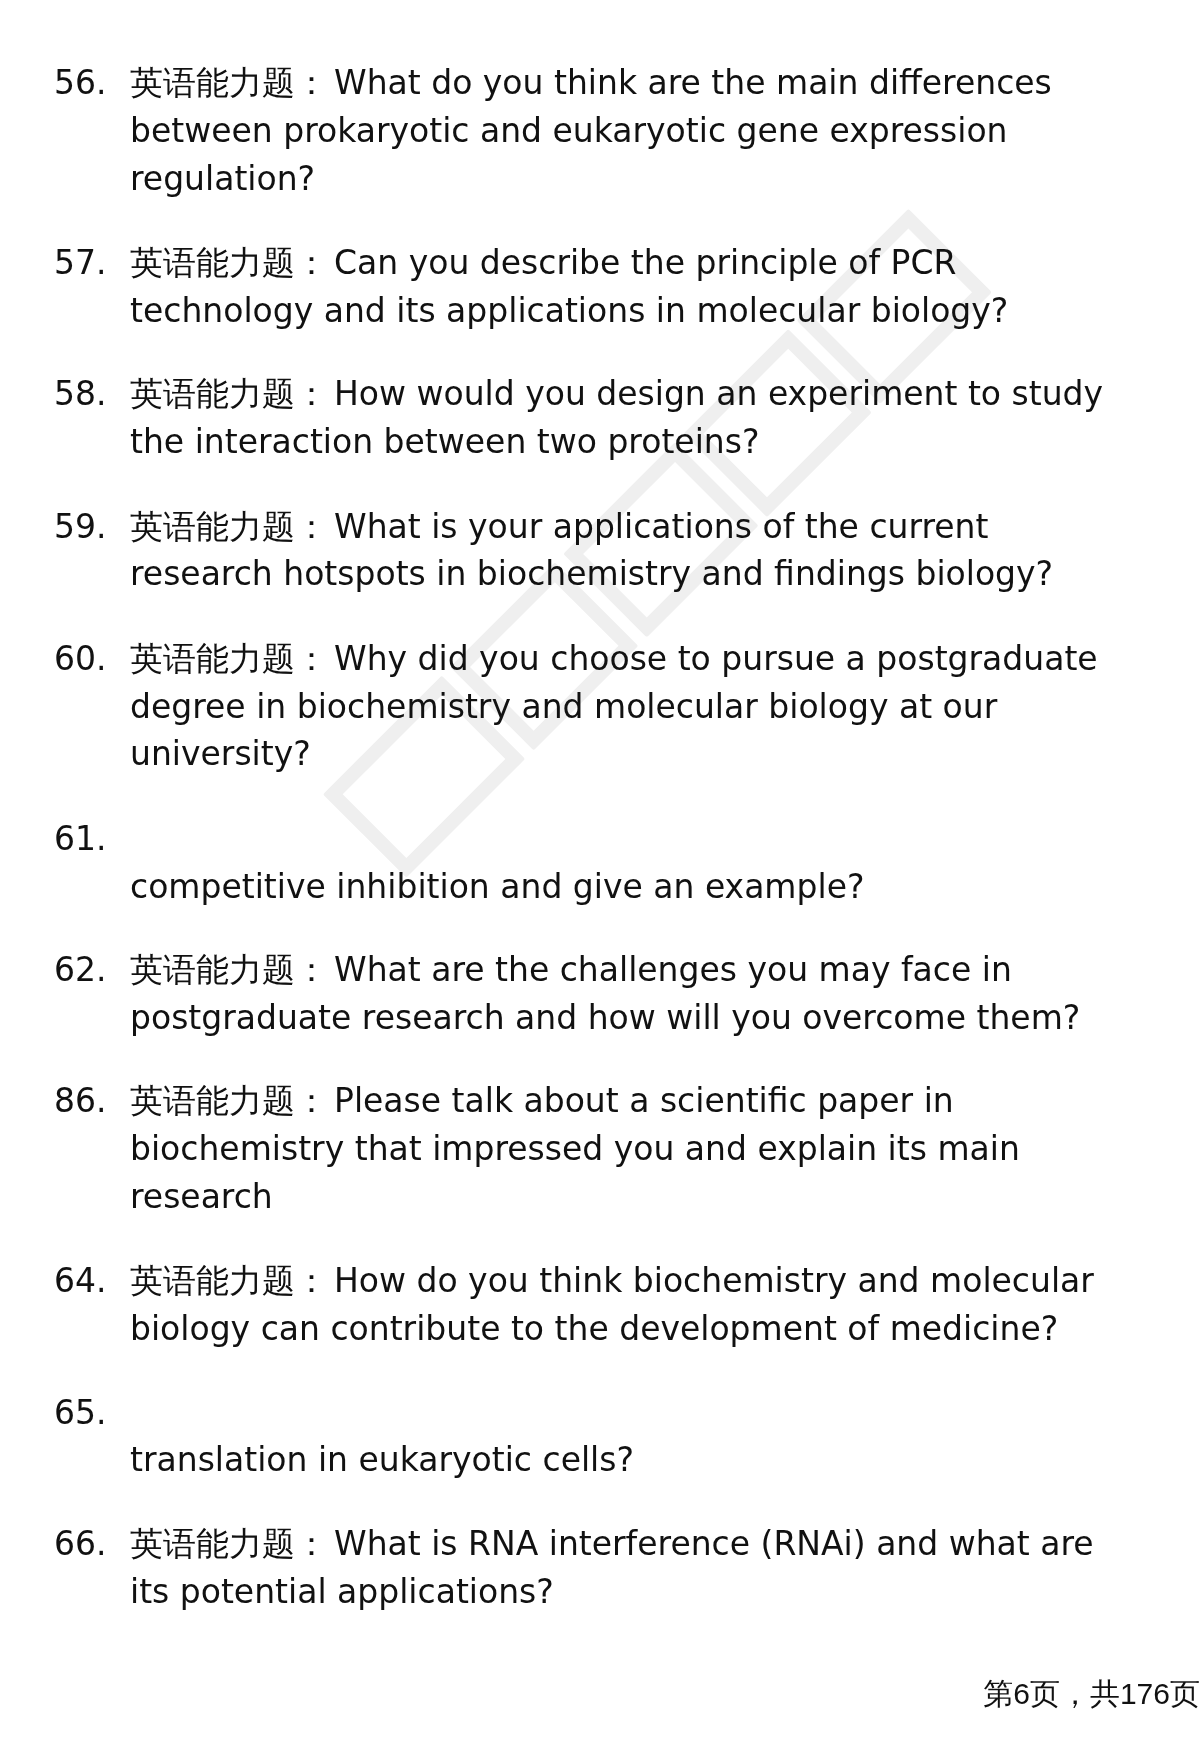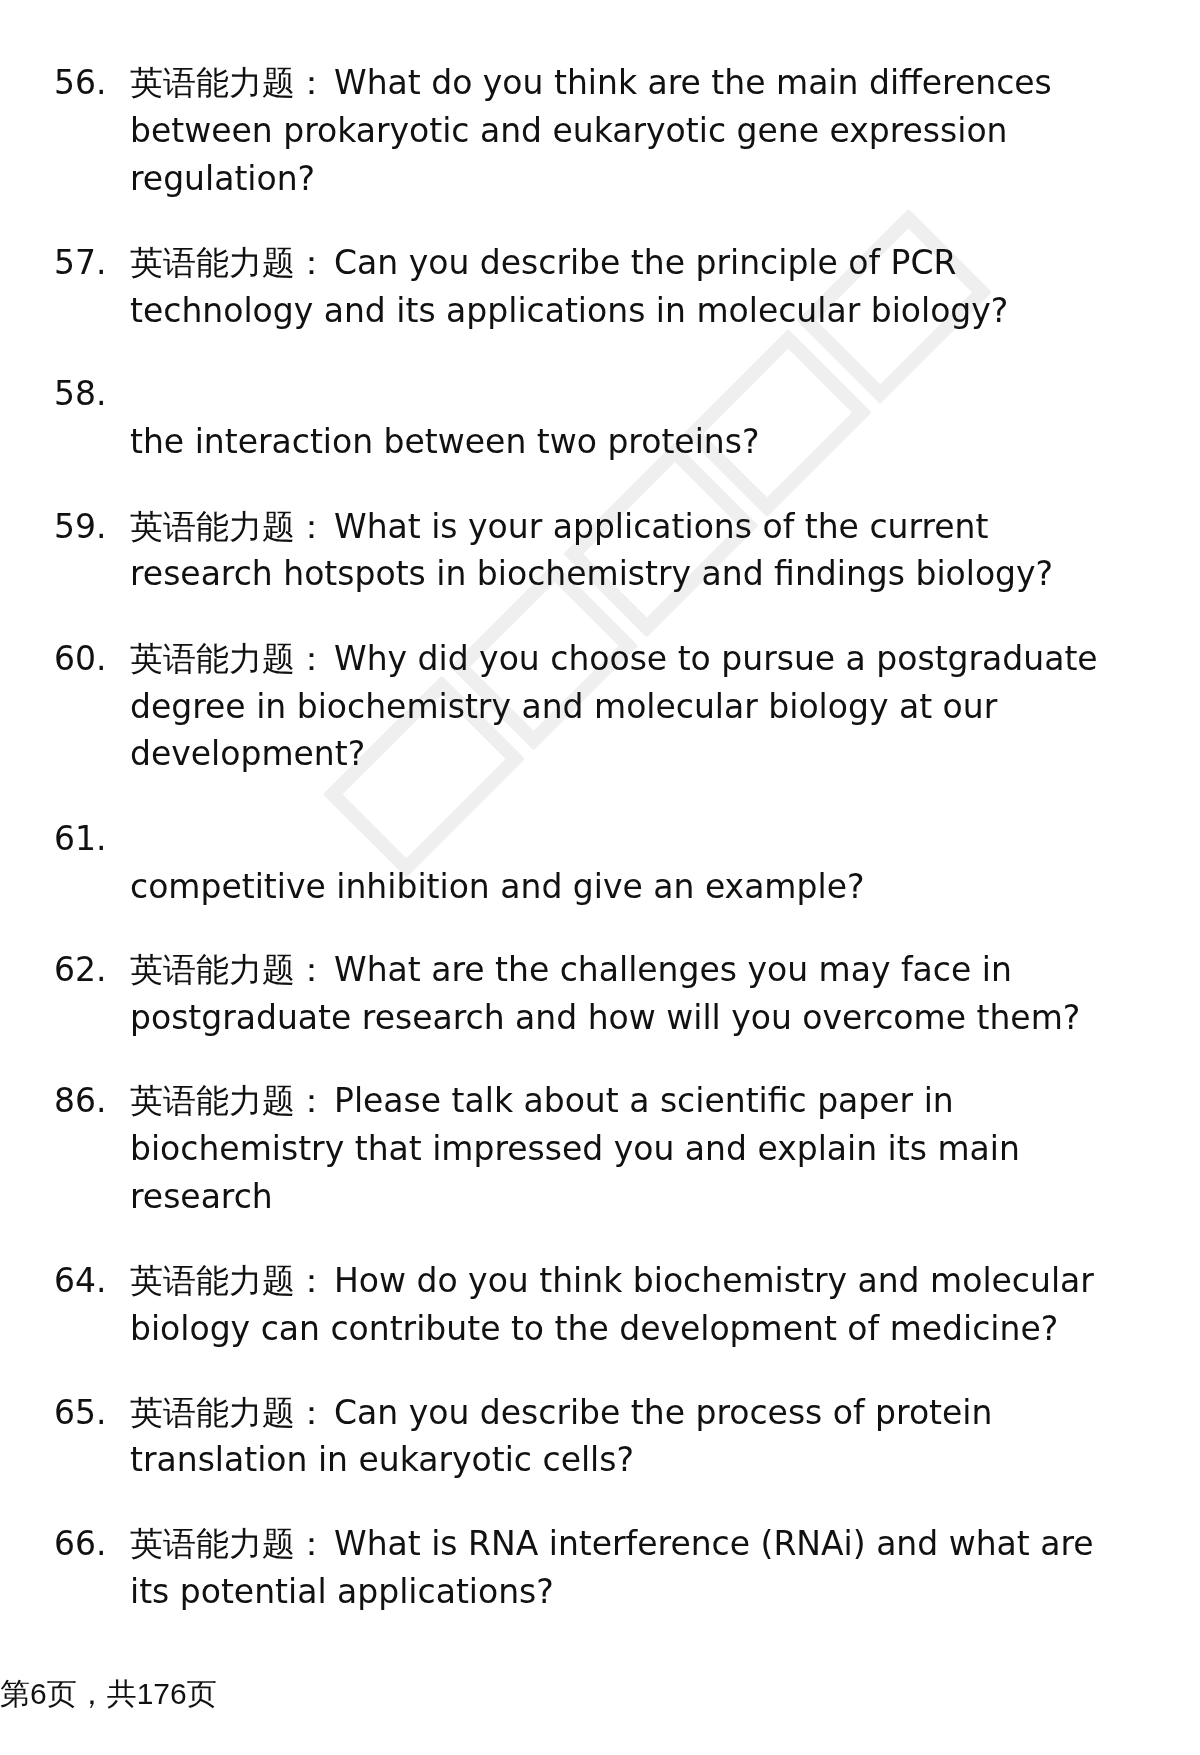--- a/index.html
+++ b/index.html
@@ -6,21 +6,21 @@
   body { width: 1200px; height: 1755px; position: relative; overflow: hidden;
          font-family: "DejaVu Sans", "Liberation Sans", sans-serif; color: #111111; }
   .watermark { position: absolute; left: 230px; top: 460px; width: 900px; height: 110px;
                transform: rotate(-45deg); transform-origin: center; pointer-events: none; }
   .wm-bar { position: absolute; border: 14px solid #efefef; border-radius: 2px; }
   .page { position: absolute; left: 0; top: 0; width: 1200px; height: 1755px; border-radius: 24px; }
   .q-line { position: absolute; left: 130px; font-size: 33px; line-height: 48px; height: 48px;
             white-space: nowrap; letter-spacing: 0; }
   .q-num { position: absolute; left: 54px; font-size: 33px; line-height: 48px; height: 48px; white-space: nowrap; }
   .q-tag { margin-right: 6px; font-family: Liberation Serif, serif; }
-  .footer { position: absolute; left: 0; width: 1200px; top: 1674px; text-align: left;
+  .footer { position: absolute; left: 0; width: 1200px; top: 1674px; text-align: right;
             font-size: 30px; line-height: 40px; font-family: "Liberation Sans", "DejaVu Sans", sans-serif; }
 </style>
 </head>
 <body>
 
 <div class="watermark">
   <div class="wm-bar" style="left:0;top:0;width:140px;height:90px;"></div>
   <div class="wm-bar" style="left:180px;top:0;width:120px;height:90px;"></div>
   <div class="wm-bar" style="left:340px;top:0;width:130px;height:90px;"></div>
   <div class="wm-bar" style="left:510px;top:0;width:120px;height:90px;"></div>
@@ -32,49 +32,49 @@
   <div class="q-num" style="top:59px">56.</div>
   <div class="q-line" style="top:59px"><span class="q-tag">英语能力题：</span><span>What do you think are the main differences</span></div>
   <div class="q-line" style="top:107px">between prokaryotic and eukaryotic gene expression</div>
   <div class="q-line" style="top:155px">regulation?</div>
 
   <div class="q-num" style="top:239px">57.</div>
   <div class="q-line" style="top:239px"><span class="q-tag">英语能力题：</span><span>Can you describe the principle of PCR</span></div>
   <div class="q-line" style="top:287px">technology and its applications in molecular biology?</div>
 
   <div class="q-num" style="top:370px">58.</div>
+  <div class="q-line" style="top:370px"><span class="q-tag">英语能力题：</span><span>How would you design an experiment to study</span></div>
   <div class="q-line" style="top:418px">the interaction between two proteins?</div>
 
   <div class="q-num" style="top:503px">59.</div>
   <div class="q-line" style="top:503px"><span class="q-tag">英语能力题：</span><span>What is your applications of the current</span></div>
   <div class="q-line" style="top:550px">research hotspots in biochemistry and findings biology?</div>
 
   <div class="q-num" style="top:635px">60.</div>
   <div class="q-line" style="top:635px"><span class="q-tag">英语能力题：</span><span>Why did you choose to pursue a postgraduate</span></div>
   <div class="q-line" style="top:683px">degree in biochemistry and molecular biology at our</div>
-  <div class="q-line" style="top:730px">development?</div>
+  <div class="q-line" style="top:730px">university?</div>
 
   <div class="q-num" style="top:815px">61.</div>
   <div class="q-line" style="top:863px">competitive inhibition and give an example?</div>
 
   <div class="q-num" style="top:946px">62.</div>
   <div class="q-line" style="top:946px"><span class="q-tag">英语能力题：</span><span>What are the challenges you may face in</span></div>
   <div class="q-line" style="top:994px">postgraduate research and how will you overcome them?</div>
 
   <div class="q-num" style="top:1077px">86.</div>
   <div class="q-line" style="top:1077px"><span class="q-tag">英语能力题：</span><span>Please talk about a scientific paper in</span></div>
   <div class="q-line" style="top:1125px">biochemistry that impressed you and explain its main</div>
   <div class="q-line" style="top:1173px">research</div>
 
   <div class="q-num" style="top:1257px">64.</div>
   <div class="q-line" style="top:1257px"><span class="q-tag">英语能力题：</span><span>How do you think biochemistry and molecular</span></div>
   <div class="q-line" style="top:1305px">biology can contribute to the development of medicine?</div>
 
   <div class="q-num" style="top:1389px">65.</div>
-  <div class="q-line" style="top:1389px"><span class="q-tag">英语能力题：</span><span>Can you describe the process of protein</span></div>
   <div class="q-line" style="top:1436px">translation in eukaryotic cells?</div>
 
   <div class="q-num" style="top:1520px">66.</div>
   <div class="q-line" style="top:1520px"><span class="q-tag">英语能力题：</span><span>What is RNA interference (RNAi) and what are</span></div>
   <div class="q-line" style="top:1568px">its potential applications?</div>
 
   <div class="footer">第6页，共176页</div>
 </div>
 
 </body></html>

